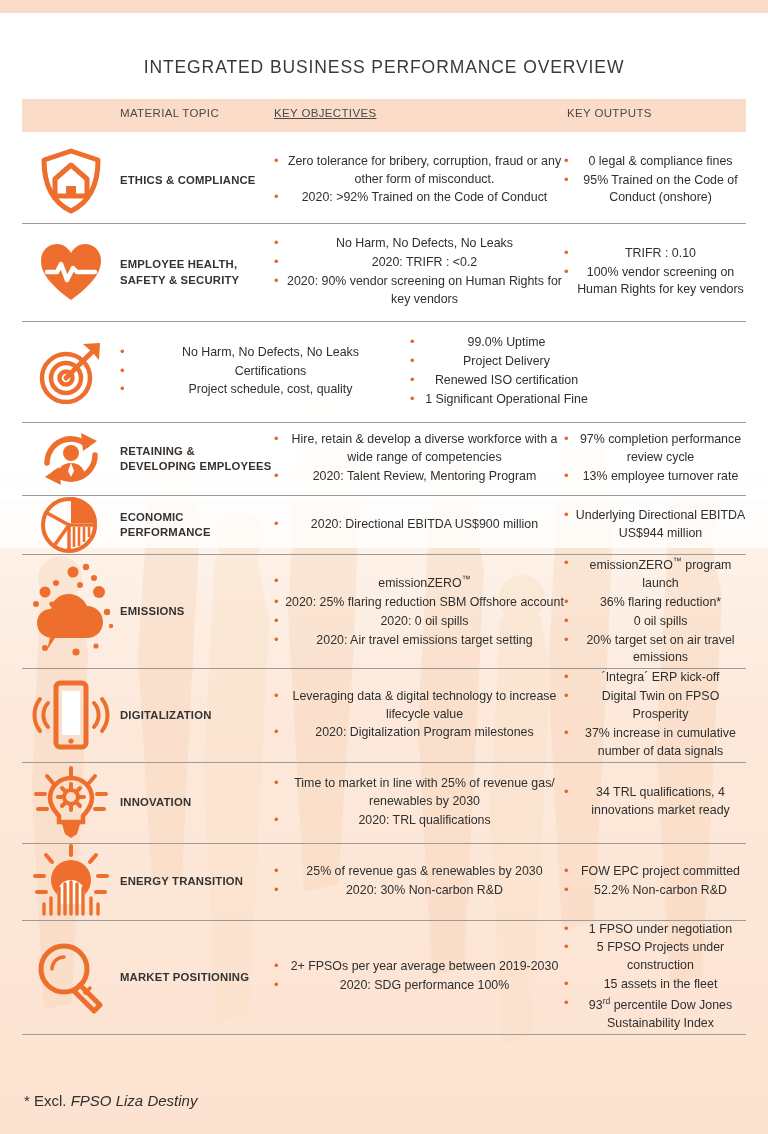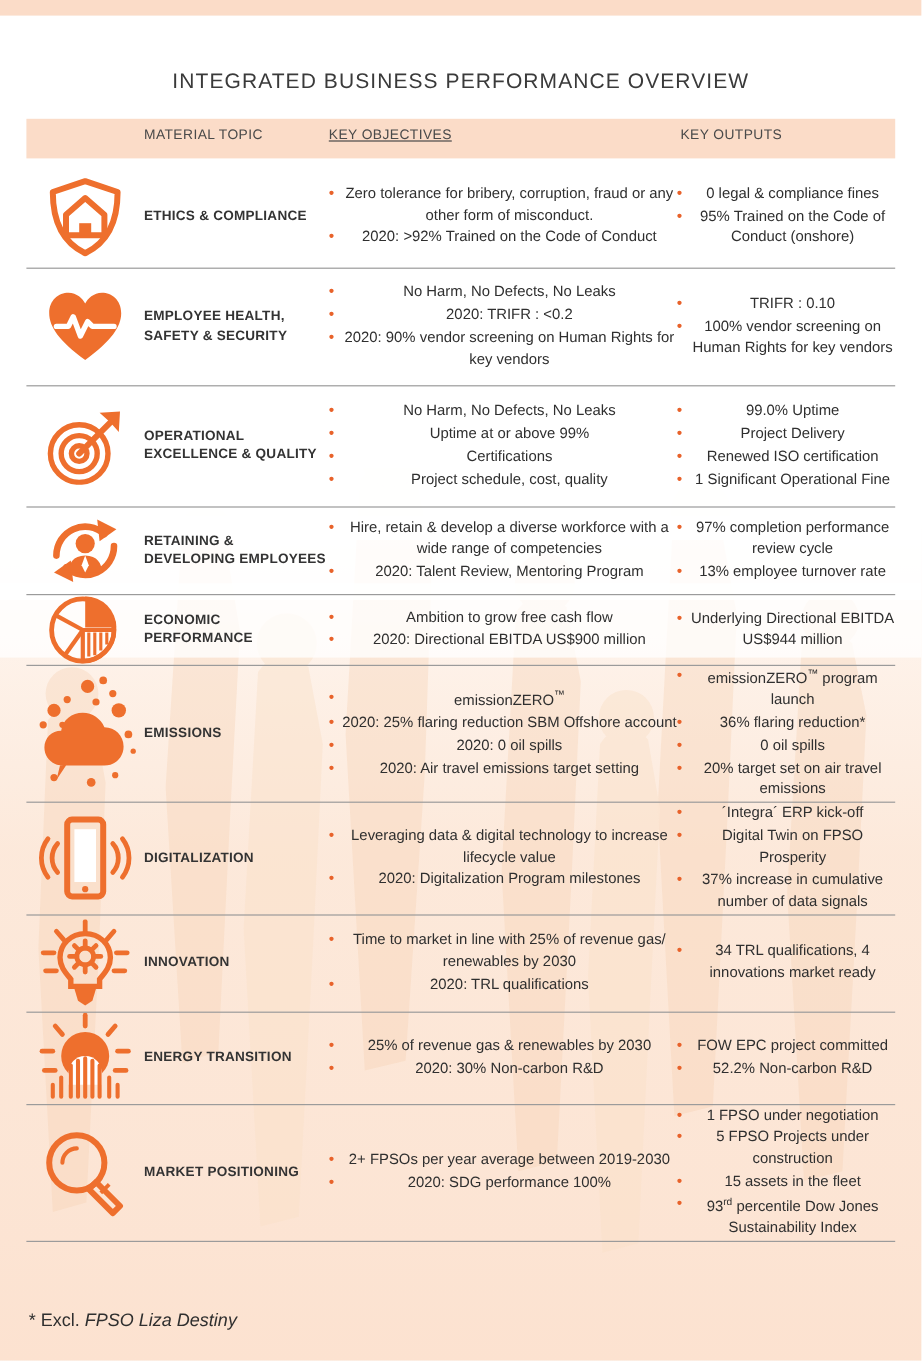--- a/index.html
+++ b/index.html
@@ -161,25 +161,23 @@
       <div class="row" style="min-height: 100px;">
         <div class="cell-icon">
           <svg class="icon" width="66" height="64" viewBox="0 0 66 64">
             <circle cx="28" cy="38" r="24" fill="none" stroke="#ee6f2d" stroke-width="4.5"></circle>
             <circle cx="28" cy="38" r="15" fill="none" stroke="#ee6f2d" stroke-width="4.5"></circle>
             <circle cx="28" cy="38" r="6.5" fill="none" stroke="#ee6f2d" stroke-width="4.5"></circle>
             <path d="M28 38 L58 8" stroke="#ee6f2d" stroke-width="5" stroke-linecap="round"></path>
             <path d="M45 4 L62 3 L61 20 L54 12 Z" fill="#ee6f2d"></path>
           </svg>
         </div>
-        <div class="cell-topic">OPERATIONAL EXCELLENCE &amp; QUALITY</div>
         <div class="cell-obj">
           <ul class="bl">
             <li>No Harm, No Defects, No Leaks</li>
-            <li>Uptime at or above 99%</li>
             <li>Certifications</li>
             <li>Project schedule, cost, quality</li>
           </ul>
         </div>
         <div class="cell-out">
           <ul class="bl">
             <li>99.0% Uptime</li>
             <li>Project Delivery</li>
             <li>Renewed ISO certification</li>
             <li>1 Significant Operational Fine</li>
@@ -224,21 +222,20 @@
               <path d="M44 31 V46"></path>
               <path d="M49 31 V41"></path>
             </g>
             <path d="M29 29 L7 17" stroke="#ee6f2d" stroke-width="3.5"></path>
             <path d="M29 29 L14 50" stroke="#ee6f2d" stroke-width="3.5"></path>
           </svg>
         </div>
         <div class="cell-topic">ECONOMIC PERFORMANCE</div>
         <div class="cell-obj">
           <ul class="bl">
-            <li>Ambition to grow free cash flow</li>
             <li>2020: Directional EBITDA US$900 million</li>
           </ul>
         </div>
         <div class="cell-out">
           <ul class="bl">
             <li>Underlying Directional EBITDA US$944 million</li>
           </ul>
         </div>
       </div>
       <div class="row" style="min-height: 105px;">

